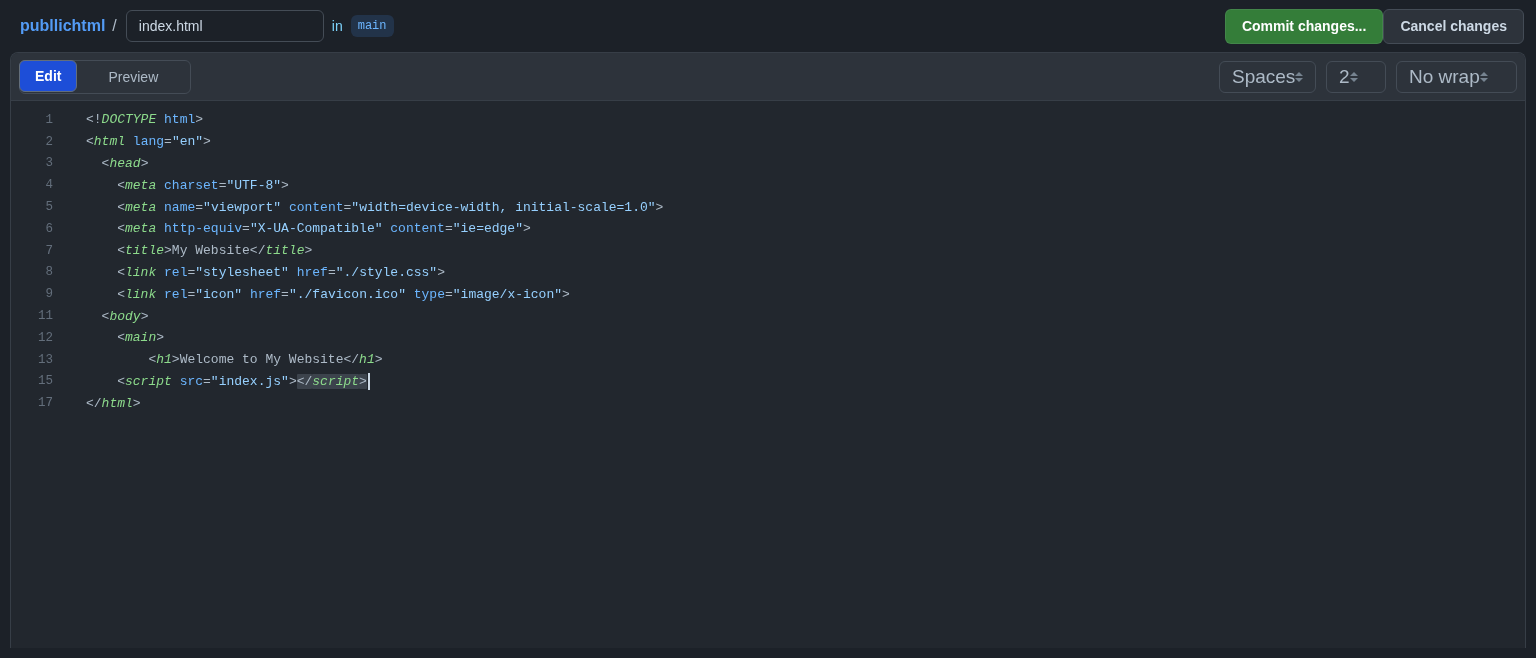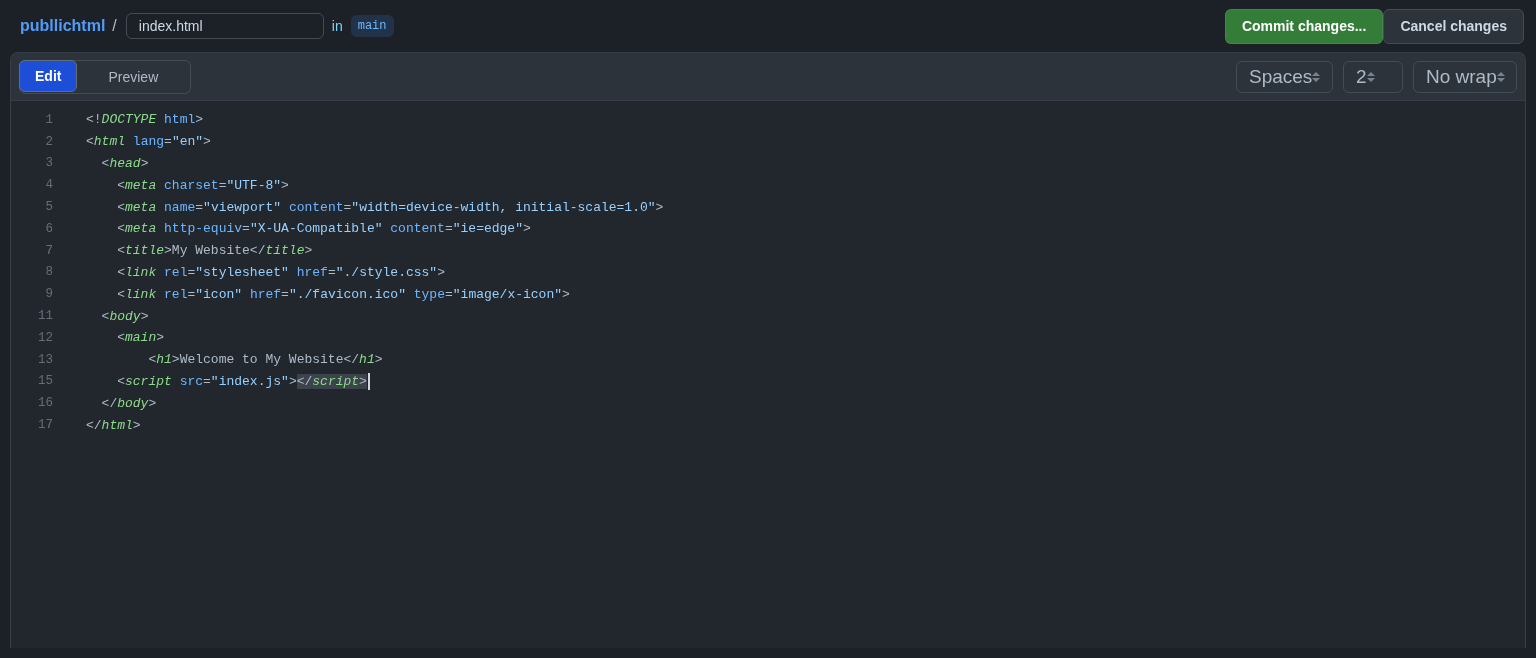--- a/index.html
+++ b/index.html
@@ -20,21 +20,21 @@
   .repo-link {
     color: #539bf5;
     font-size: 16px;
     font-weight: 700;
     text-decoration: none;
     cursor: pointer;
   }
   .path-sep { color: #adbac7; font-size: 16px; margin: 0 9px 0 7px; }
   .filename-input {
     width: 198px;
-    height: 26px;
+    height: 32px;
     background: #1c2128;
     border: 1px solid #444c56;
     border-radius: 6px;
     color: #cdd9e5;
     font-size: 14px;
     padding: 0 12px;
     outline: none;
     font-family: "Liberation Sans", sans-serif;
   }
   .in-label { font-size: 14px; color: #7dd3fc; margin: 0 8px; }
@@ -120,21 +120,21 @@
     display: flex;
     align-items: center;
     padding: 0 10px 0 12px;
     font-size: 19px;
     color: #adbac7;
     background: transparent;
     cursor: pointer;
   }
   .select.w-spaces { width: 97px; }
   .select.w-indent { width: 60px; }
-  .select.w-wrap   { width: 104px; }
+  .select.w-wrap   { width: 121px; }
   .updown { display: flex; flex-direction: column; gap: 2px; align-items: center; }
   .updown i { display: block; width: 0; height: 0; border-left: 4px solid transparent; border-right: 4px solid transparent; }
   .updown .up   { border-bottom: 4px solid #768390; }
   .updown .down { border-top: 4px solid #768390; }
 
   
   .code-area {
     height: 547px;
     padding-top: 8px;
     font-family: "Liberation Mono", monospace;
@@ -259,23 +259,19 @@
         </div>
         <div class="line">
           <span class="ln">13</span>
           <span class="code"><span class="tok-p">        &lt;</span><span class="tok-t">h1</span><span class="tok-p">&gt;</span><span class="tok-p">Welcome to My Website</span><span class="tok-p">&lt;/</span><span class="tok-t">h1</span><span class="tok-p">&gt;</span></span>
         </div>
         <div class="line">
           <span class="ln">15</span>
           <span class="code"><span class="tok-p">    &lt;</span><span class="tok-t">script</span><span class="tok-p"> </span><span class="tok-a">src</span><span class="tok-p">=</span><span class="tok-s">"index.js"</span><span class="tok-p">&gt;</span><span class="tok-p hl">&lt;/</span><span class="tok-t hl">script</span><span class="tok-p hl">&gt;</span><span class="caret"></span></span>
         </div>
         <div class="line">
-          <span class="ln">16</span>
-          <span class="code"><span class="tok-p">  &lt;/</span><span class="tok-t">body</span><span class="tok-p">&gt;</span></span>
-        </div>
-        <div class="line">
           <span class="ln">17</span>
           <span class="code"><span class="tok-p">&lt;/</span><span class="tok-t">html</span><span class="tok-p">&gt;</span></span>
         </div>
       </div>
   </div>
 
 </div>
 
 </body></html>

